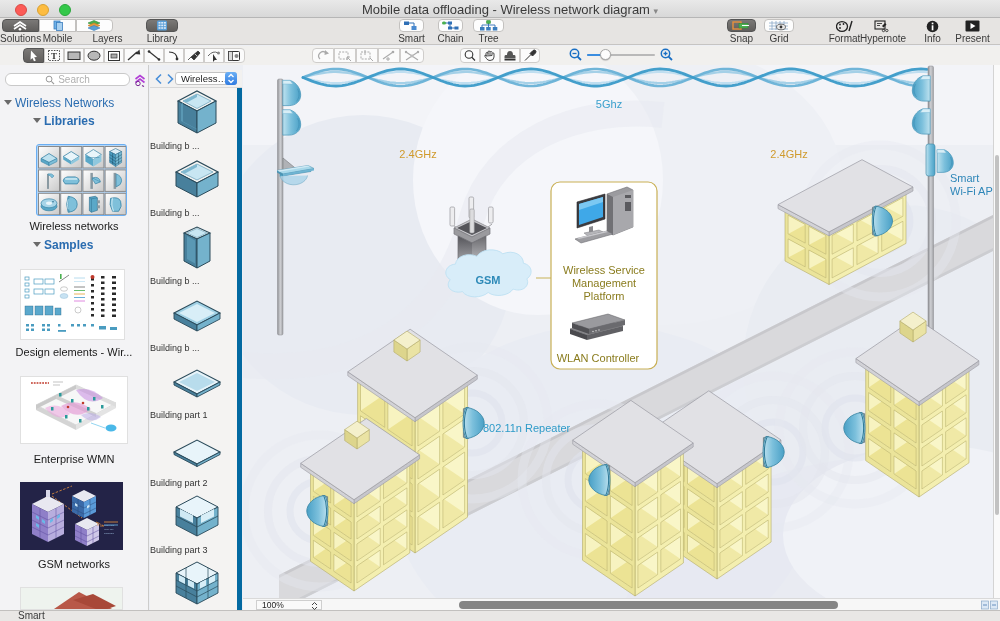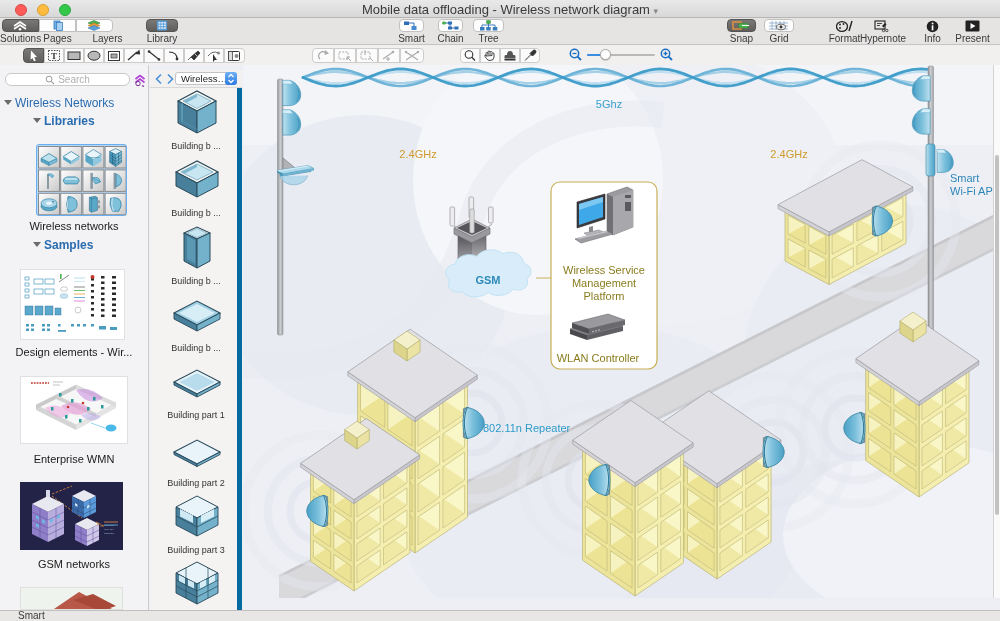--- a/index.html
+++ b/index.html
@@ -20,21 +20,21 @@
 
 #sidebar{position:absolute;left:0;top:65px;width:149px;height:545px;background:#f3f3f5;border-right:1px solid #cccccc}
 #search{position:absolute;left:5px;top:8px;width:125px;height:13px;background:#fff;border:1px solid #c9c9c9;border-radius:6px;font-size:10px;color:#b0b0b0;display:flex;align-items:center;justify-content:center;gap:3px}
 .tri{display:inline-block;width:0;height:0;border-left:4px solid transparent;border-right:4px solid transparent;border-top:5px solid #6a6a6a;vertical-align:2px;margin-right:3px}
 .sb-row{position:absolute;font-size:12px;color:#2a6cb0;white-space:nowrap}
 .sb-card{position:absolute;background:#fff;border:1px solid #e0e0e0}
 .sb-cap{position:absolute;left:0;font-size:11px;color:#1a1a1a;width:148px;text-align:center;white-space:nowrap}
 
 #stencil{position:absolute;left:150px;top:70px;width:92px;height:545px;background:#f4f3f2;border-right:5px solid #0369a1}
 #sthead{position:absolute;left:0;top:0;width:92px;height:18px;background:#f2f1f0;border-bottom:1px solid #d8d8d8}
-.stcap{position:absolute;width:92px;text-align:center;font-size:9px;color:#333;white-space:nowrap;overflow:hidden}
+.stcap{position:absolute;width:92px;text-align:left;font-size:9px;color:#333;white-space:nowrap;overflow:hidden}
 
 #canvas{position:absolute;left:243px;top:65px;width:750px;height:533px;overflow:hidden;background:#edeff4}
 #vscroll{position:absolute;left:993px;top:65px;width:7px;height:533px;background:#fafafa;border-left:1px solid #d4d4d4}
 #vthumb{position:absolute;left:994.5px;top:155px;width:4.5px;height:360px;background:#c2c2c2;border-radius:2.5px}
 #hrow{position:absolute;left:243px;top:598px;width:757px;height:12px;background:#f7f7f7;border-top:1px solid #d9d9d9}
 #zoombox{position:absolute;left:13px;top:1px;width:66px;height:10px;background:#fafafa;border:1px solid #cfcfcf;font-size:8.5px;color:#222;line-height:9px;padding-left:5px}
 #hthumb{position:absolute;left:216px;top:1.5px;width:379px;height:8px;background:#858585;border-radius:4px}
 #statusbar{position:absolute;left:0;top:610px;width:1000px;height:11px;background:#e9e7e5;border-top:1px solid #c2c0be;font-size:10px;color:#3a3a3a;line-height:10px;padding-left:18px}
 svg{display:block}
 .ab{position:absolute}
@@ -84,21 +84,21 @@
             <rect x="11.5" y="4.6" width="2" height="1.6"></rect>
             <rect x="14.2" y="4.6" width="2" height="1.6"></rect>
             <rect x="16.9" y="4.6" width="2" height="1.6"></rect>
             <rect x="11.5" y="7.2" width="2" height="1.6"></rect>
             <rect x="14.2" y="7.2" width="2" height="1.6"></rect>
             <rect x="16.9" y="7.2" width="2" height="1.6"></rect>
           </g>
         </svg>
  </div>
  <div class="l1" style="left:0px;width:41px">Solutions</div>
- <div class="l1" style="left:39px;width:37px">Pages</div>
+ <div class="l1" style="left:39px;width:37px">Mobile</div>
  <div class="l1" style="left:89px;width:37px">Layers</div>
  <div class="l1" style="left:142px;width:40px">Library</div>
 
  <div class="b1" style="left:399px;width:25px;border-radius:4px">
   <svg width="23" height="11" viewBox="0 0 23 11">
           <g fill="none" stroke="#2f6fb5" stroke-width="1">
             <path d="M8,3 L14,3 L14,8"></path>
           </g>
           <rect x="4" y="1.5" width="5" height="3.5" fill="#2f6fb5"></rect>
           <rect x="11.5" y="6" width="5" height="4" fill="#4a8ad0"></rect>
@@ -1742,13 +1742,24 @@
 <text x="366" y="43" font-size="11" fill="#39a0cd" text-anchor="middle">5Ghz</text>
 <text x="175" y="93" font-size="11" fill="#d09a2c" text-anchor="middle">2.4GHz</text>
 <text x="546" y="93" font-size="11" fill="#d09a2c" text-anchor="middle">2.4GHz</text>
 <text x="707" y="117" font-size="11" fill="#2e86b8">Smart</text>
 <text x="707" y="130" font-size="11" fill="#2e86b8">Wi-Fi AP</text>
 <text x="240" y="367" font-size="11" fill="#2e9bc8">802.11n Repeater</text>
       </svg>
 </div>
 <div id="vscroll"></div>
     <div id="vthumb"></div>
+<div id="hrow">
+ <div id="zoombox">100% <svg style="position:absolute;right:3px;top:1px" width="7" height="8" viewBox="0 0 7 8">
+          <path d="M1,3 L3.5,0.5 L6,3 M1,5 L3.5,7.5 L6,5" fill="none" stroke="#444" stroke-width="1"></path>
+        </svg></div>
+ <div id="hthumb"></div>
+ <svg style="position:absolute;right:2px;top:1px" width="17" height="10" viewBox="0 0 17 10">
+        <rect x="0.5" y="1" width="7" height="8" fill="#dce8f5" stroke="#8aa8c8" stroke-width="0.7"></rect>
+        <rect x="9.5" y="1" width="7" height="8" fill="#dce8f5" stroke="#8aa8c8" stroke-width="0.7"></rect>
+        <path d="M2,5 L6,5 M11,5 L15,5" stroke="#4a7ab0" stroke-width="0.8"></path>
+      </svg>
+</div>
 <div id="statusbar">Smart</div>
 </div>
 </body></html>

